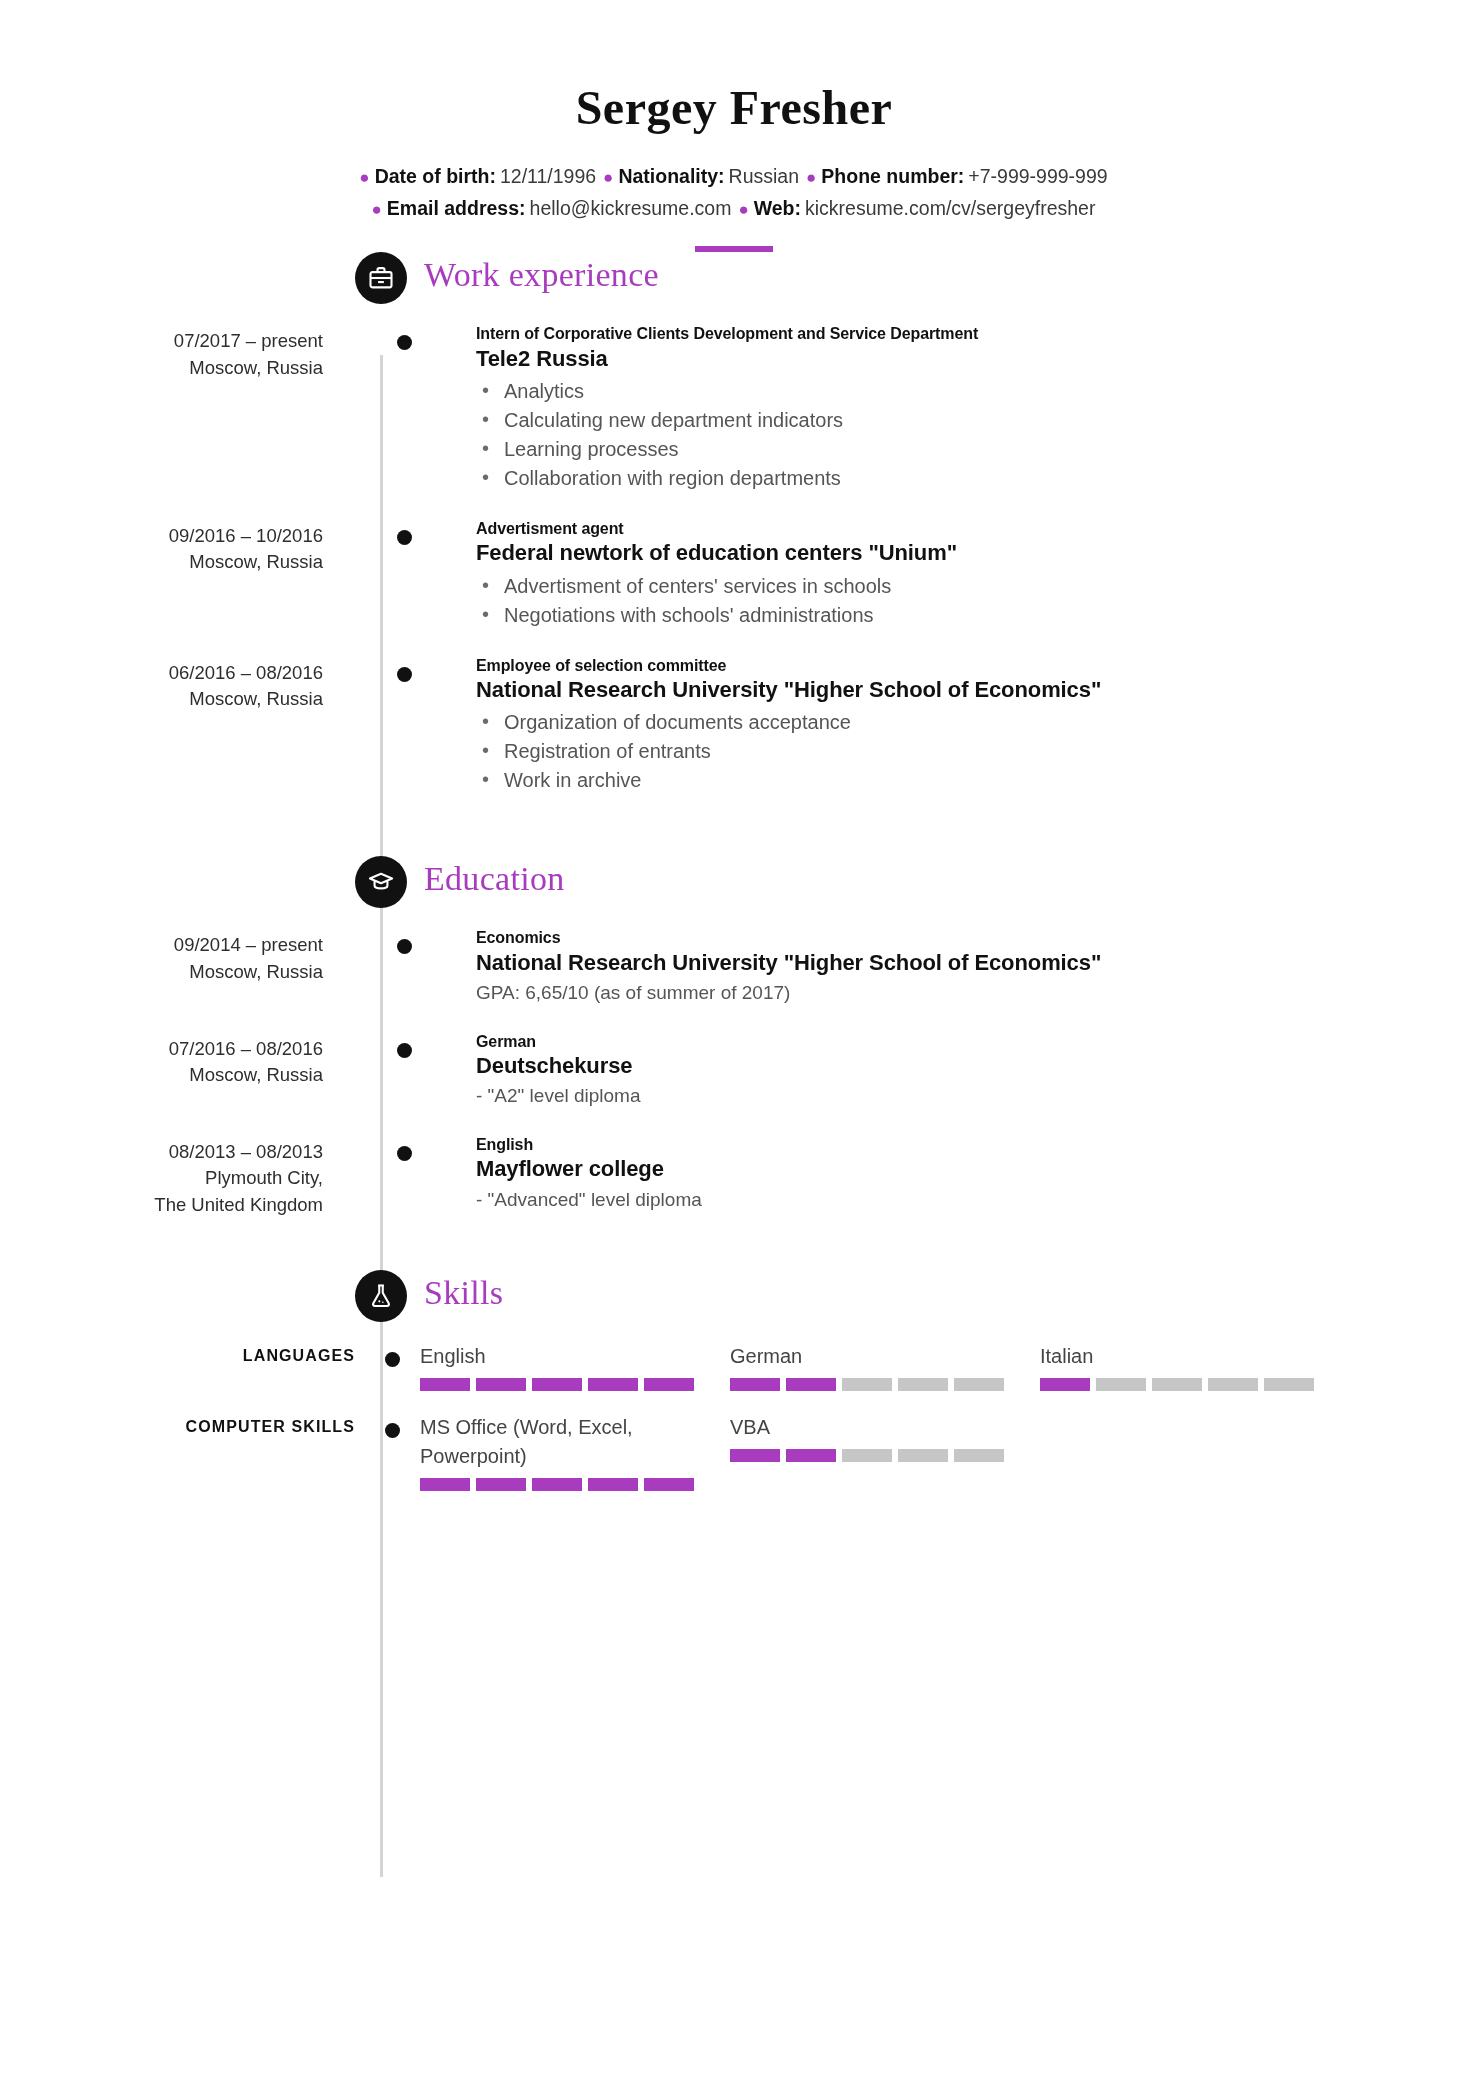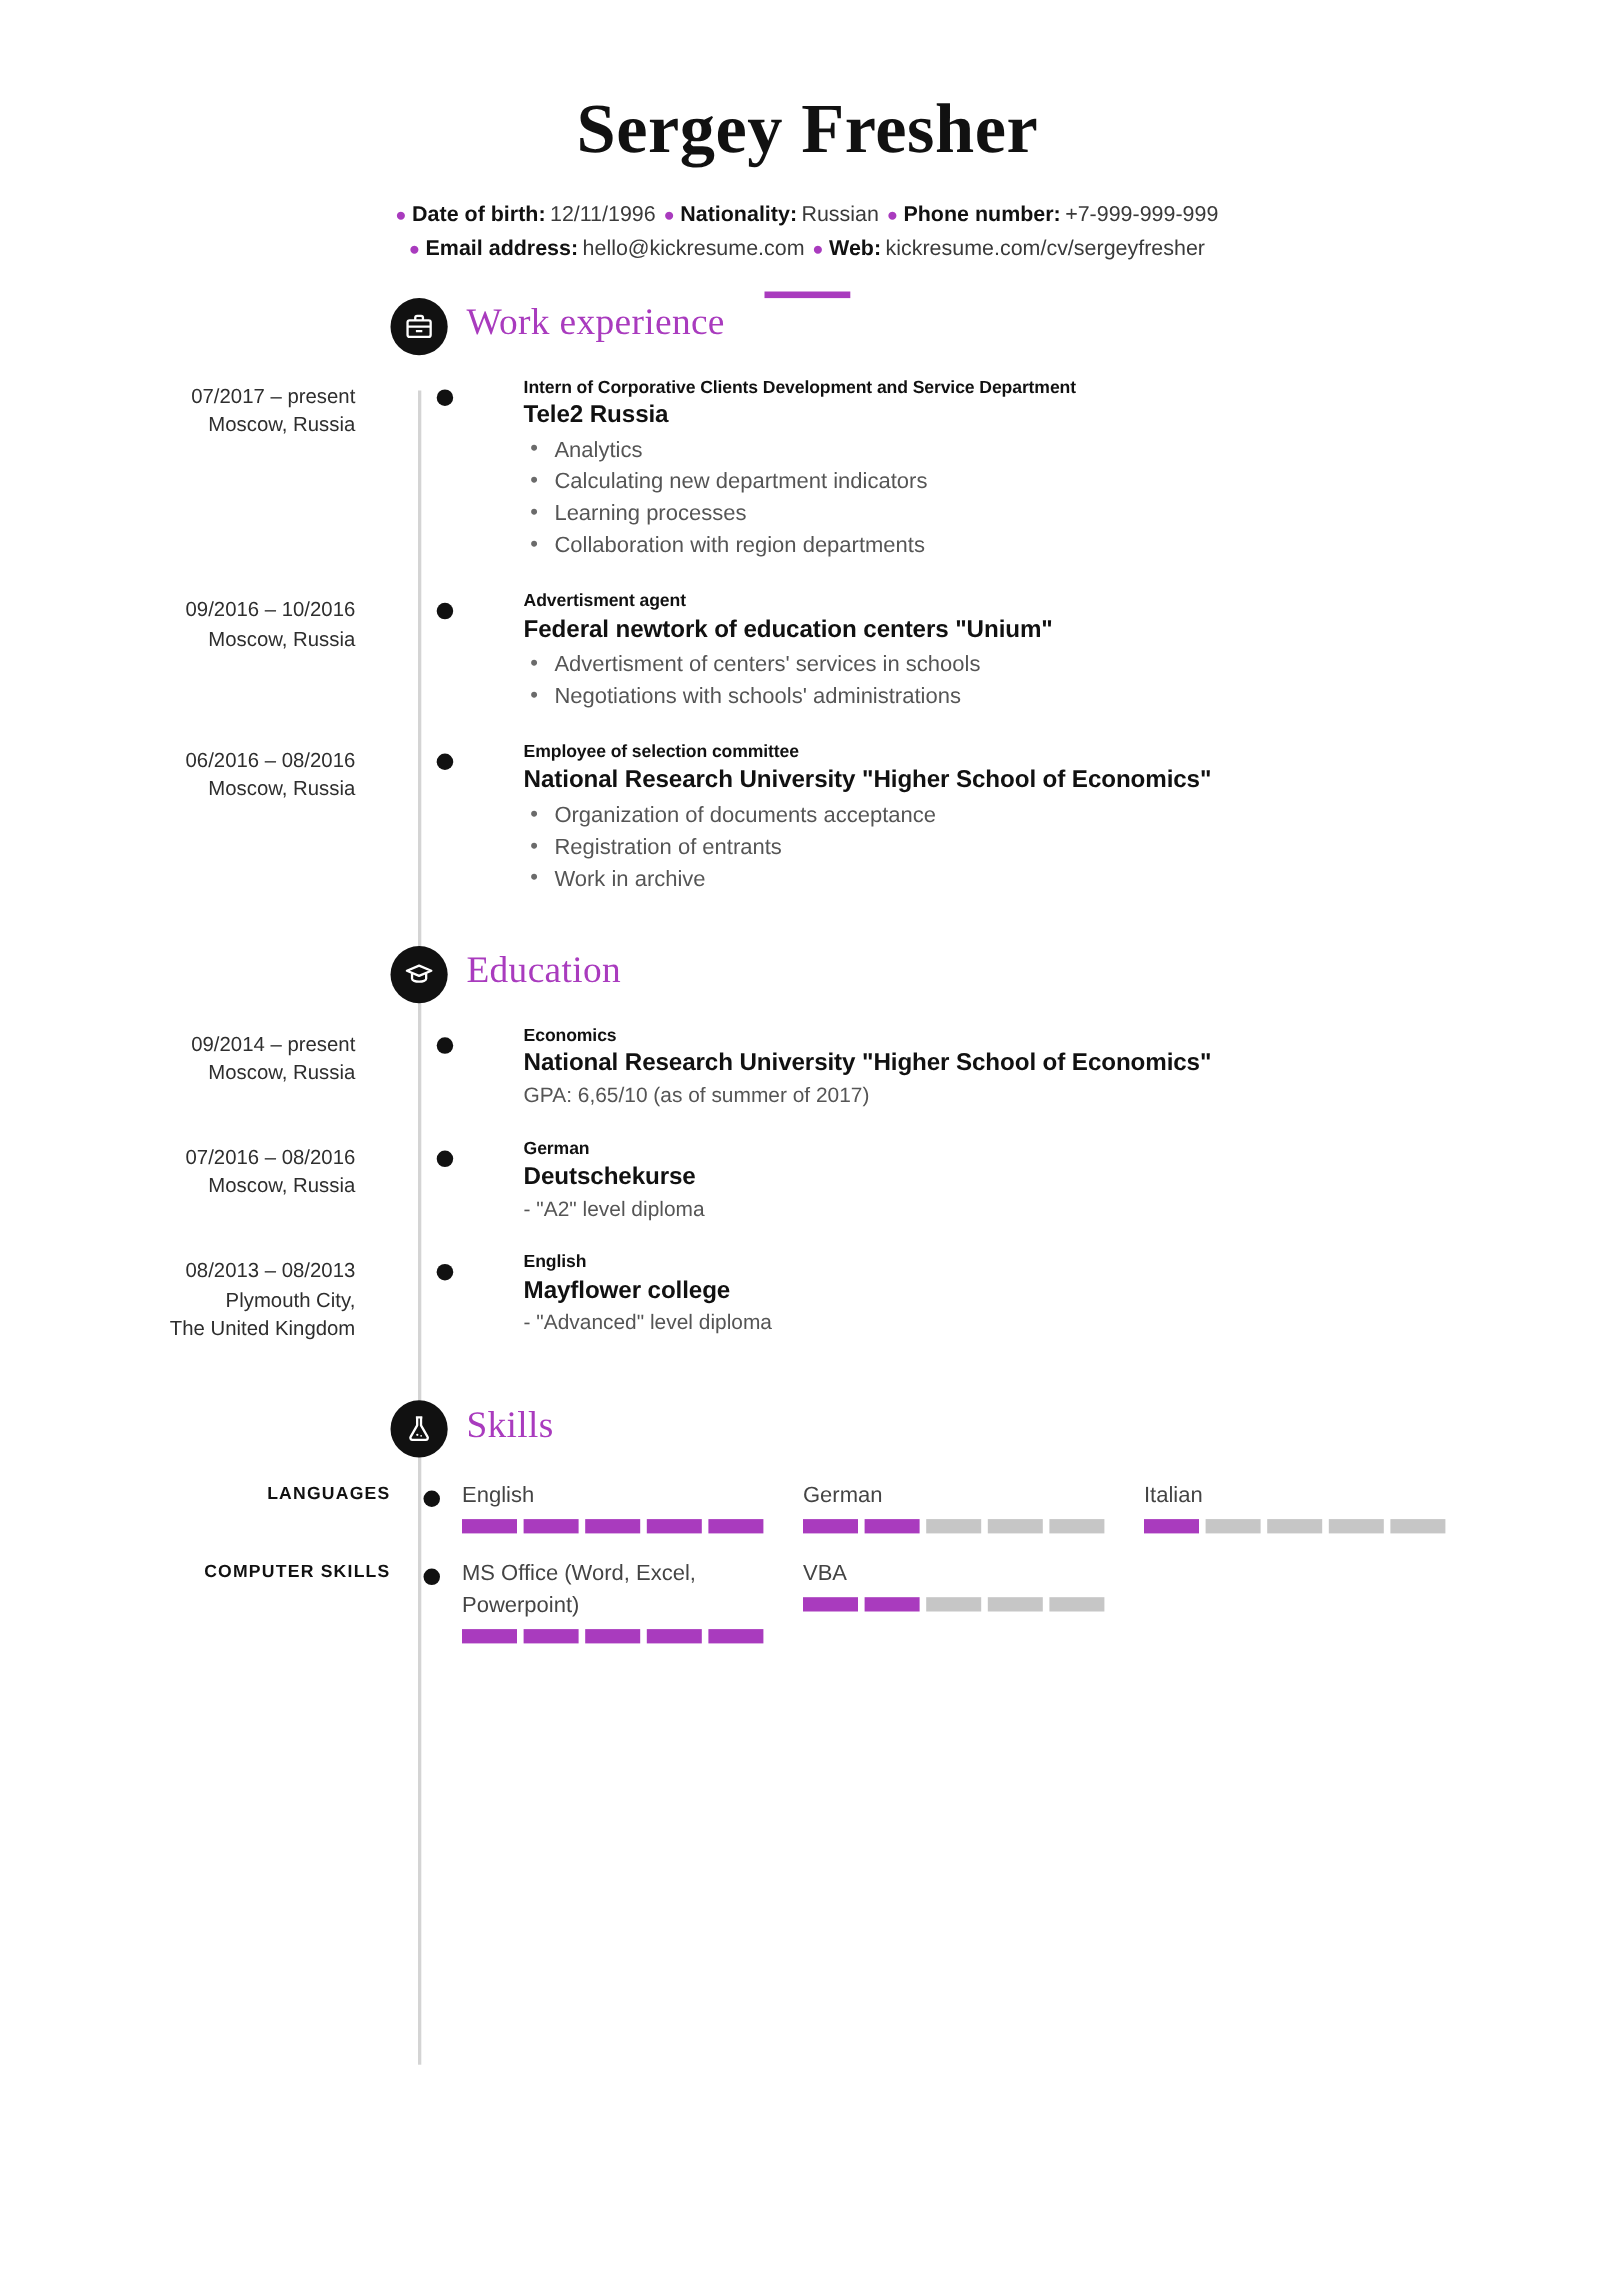--- a/index.html
+++ b/index.html
@@ -12,21 +12,21 @@
     color: #000000;
     position: relative;
     overflow: hidden;
   }
 
   .page { position: relative; width: 1468px; height: 2076px; padding-top: 80px; }
 
   
   .name {
     font-family: "Liberation Serif", serif;
-    font-size: 64px;
+    font-size: 48px;
     font-weight: 700;
     text-align: center;
     letter-spacing: 0.5px;
     color: #111111;
     line-height: 1.15;
   }
 
   .contact-block {
     margin-top: 26px;
     text-align: center;
@@ -224,21 +224,21 @@
   <div class="contact-block">
     <div class="contact-line" id="contact-line-1"><span class="c-dot">●</span><span class="c-label">Date of birth:</span><span class="c-value">12/11/1996</span><span class="c-dot">●</span><span class="c-label">Nationality:</span><span class="c-value">Russian</span><span class="c-dot">●</span><span class="c-label">Phone number:</span><span class="c-value">+7-999-999-999</span></div>
     <div class="contact-line" id="contact-line-2"><span class="c-dot">●</span><span class="c-label">Email address:</span><span class="c-value">hello@kickresume.com</span><span class="c-dot">●</span><span class="c-label">Web:</span><span class="c-value">kickresume.com/cv/sergeyfresher</span></div>
   </div>
 
   <div class="divider"></div>
 
   <div class="timeline-line"></div>
 
   <div id="sections-root">
-      <div class="section" style="margin-bottom: 46px;">
+      <div class="section" style="margin-bottom: 61px;">
         <div class="sec-head">
           <div class="sec-icon">
             <svg width="28" height="28" viewBox="0 0 24 24" fill="none" stroke="#fff" stroke-width="1.8">
               <rect x="3" y="7" width="18" height="13" rx="1.5"></rect>
               <path d="M9 7V5a1.5 1.5 0 0 1 1.5-1.5h3A1.5 1.5 0 0 1 15 5v2"></path>
               <path d="M3 12h18"></path>
               <path d="M9.5 15.5h5"></path>
             </svg>
           </div>
           <div class="sec-title">Work experience</div>

